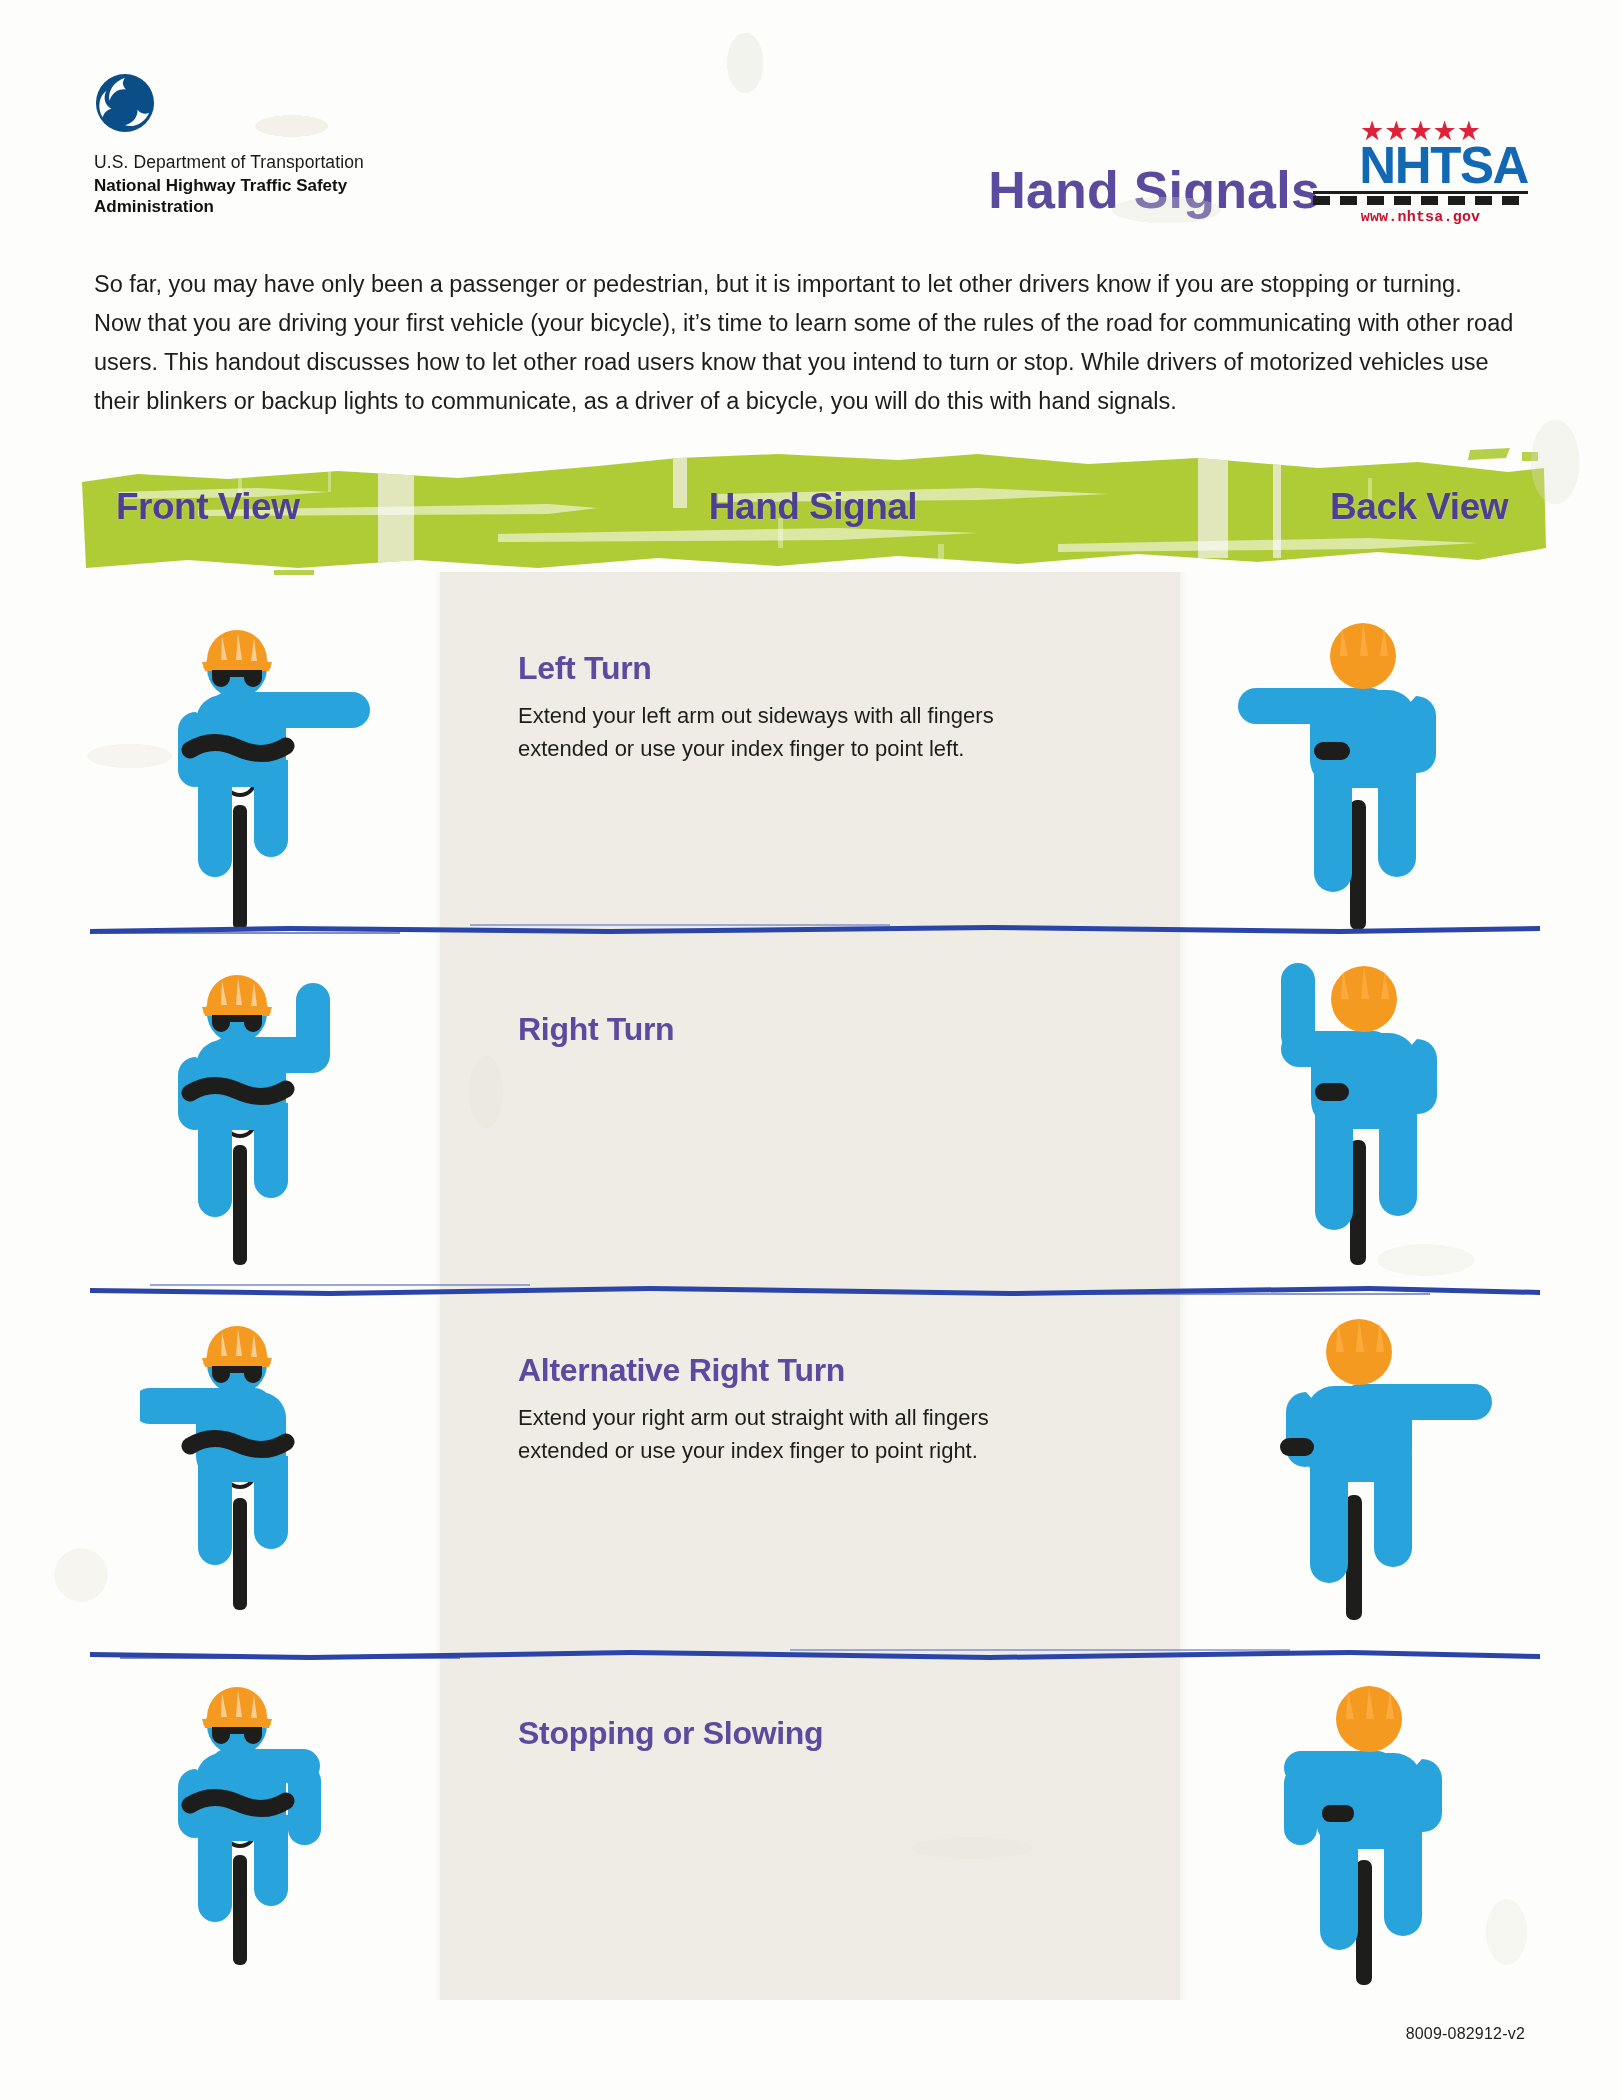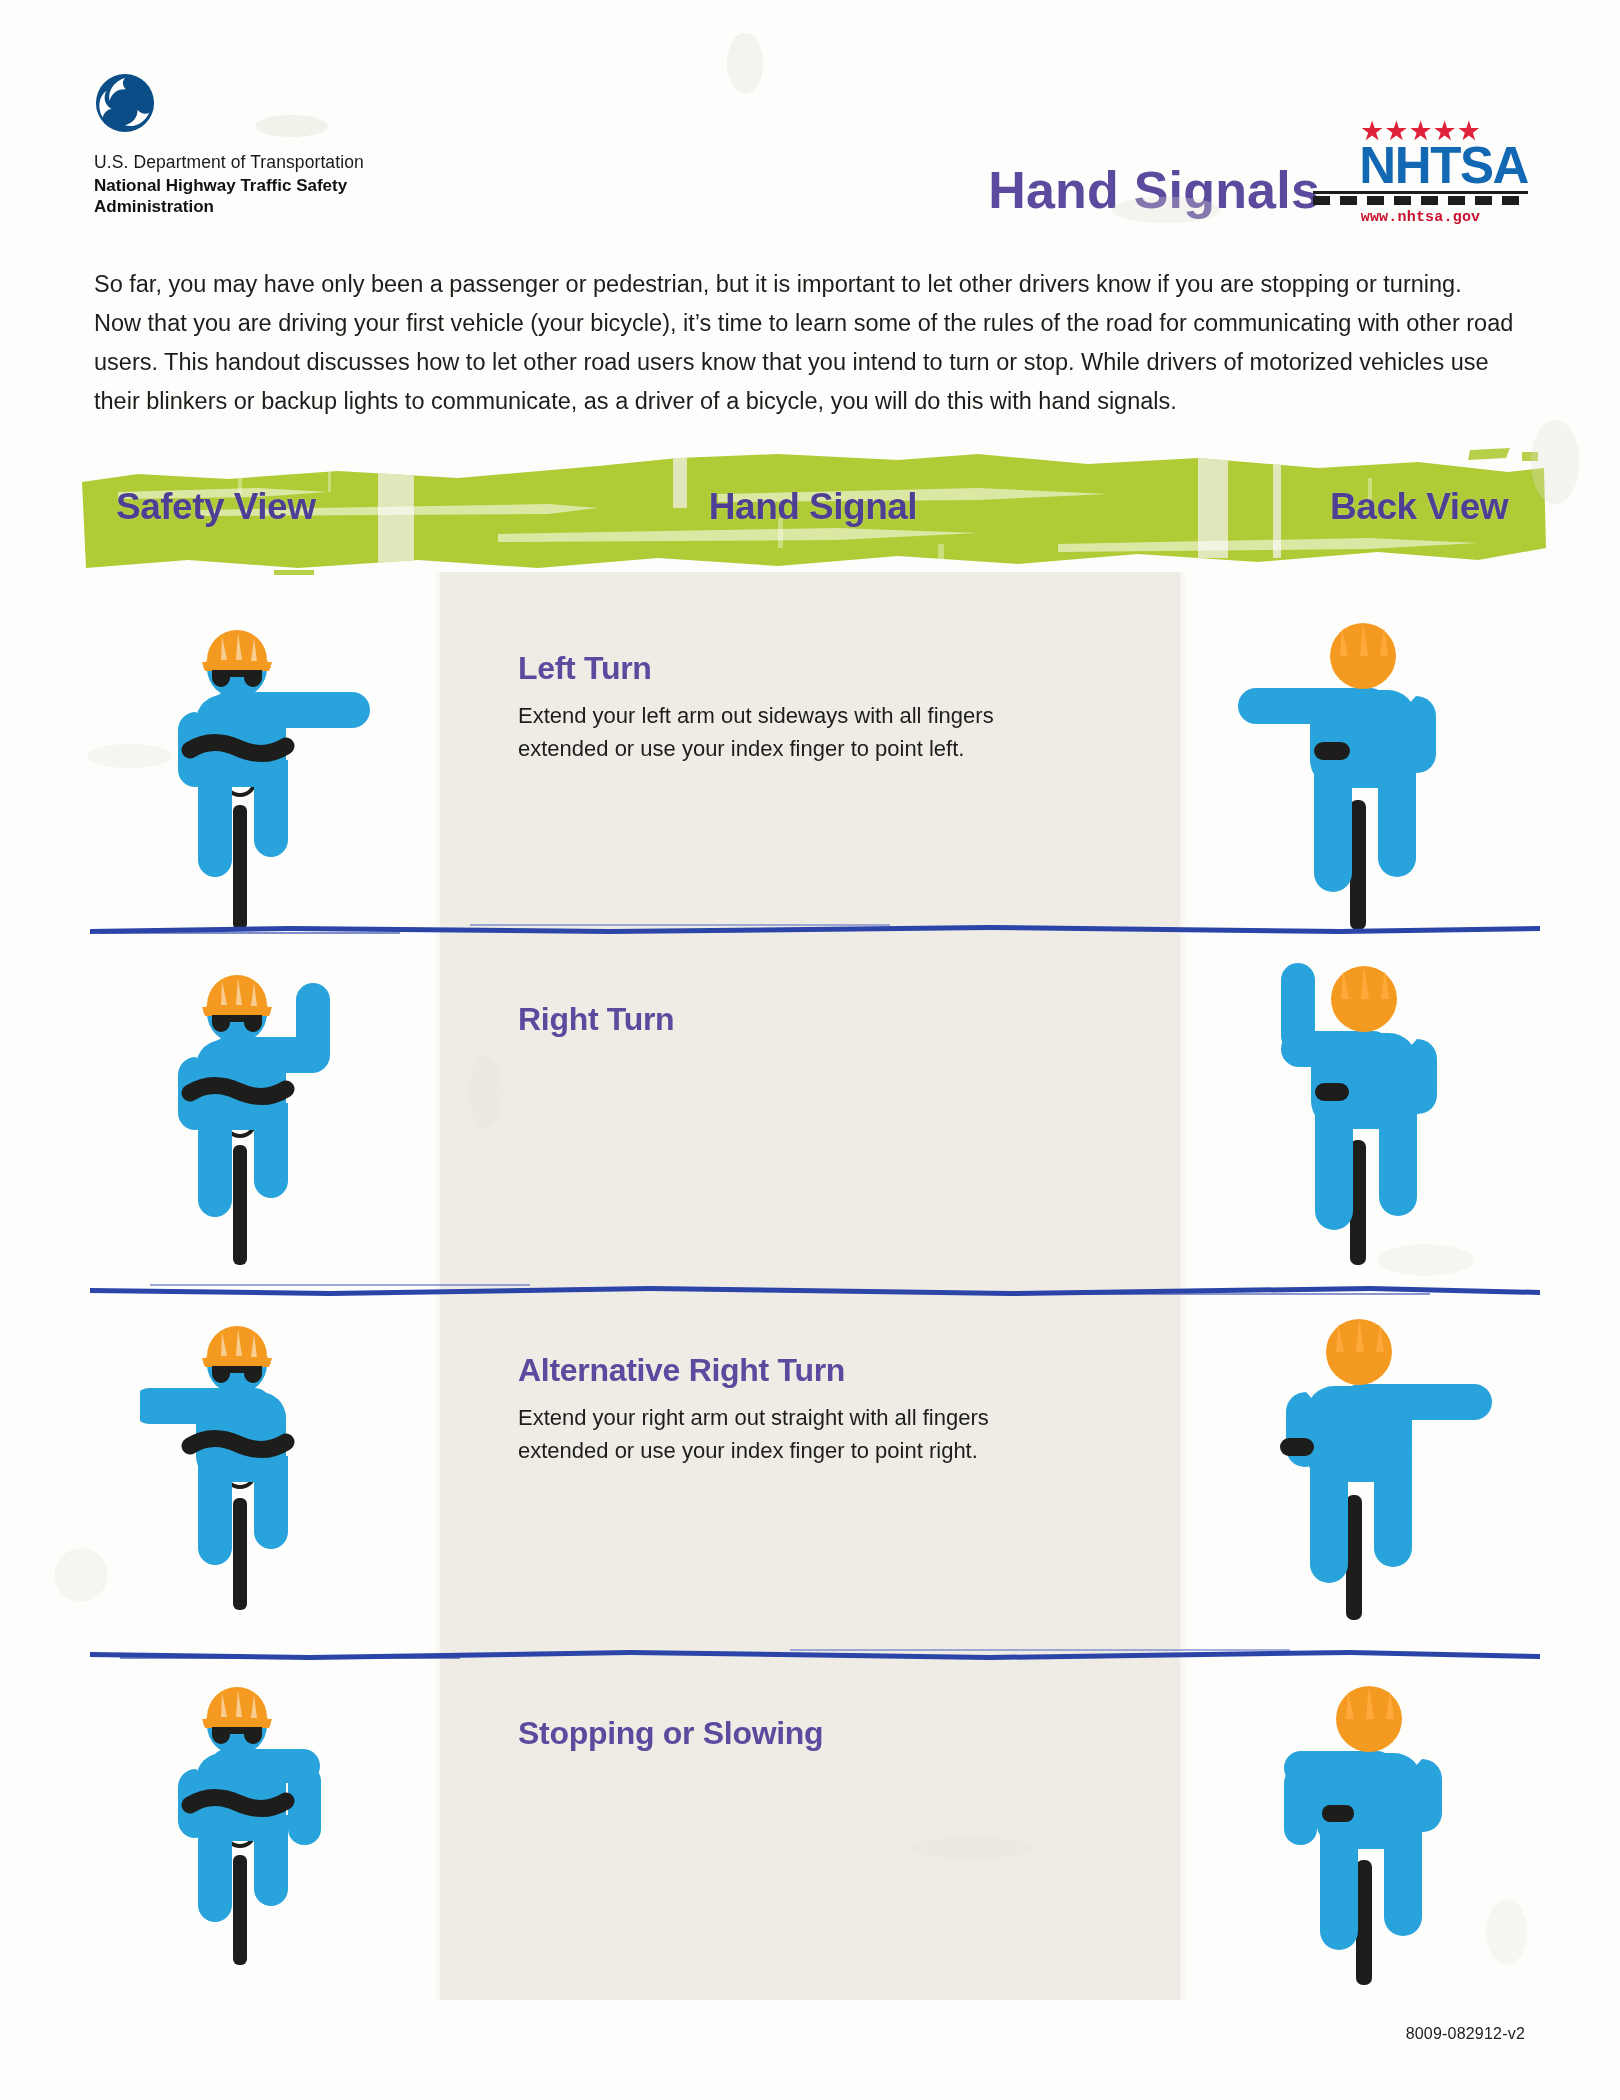--- a/index.html
+++ b/index.html
@@ -190,21 +190,21 @@
         </g>
       </g>
 
       <g fill="#afcc36" opacity=".9">
         <path d="M1392,2 L1432,0 L1428,10 L1390,12 Z"></path>
         <rect x="1444" y="4" width="16" height="9"></rect>
         <rect x="196" y="122" width="40" height="5"></rect>
       </g>
     </svg>
     <div class="banner-labels">
-      <div class="banner-label bl-front">Safety View</div>
+      <div class="banner-label bl-front">Front View</div>
       <div class="banner-label bl-hand">Hand Signal</div>
       <div class="banner-label bl-back">Back View</div>
     </div>
   </div>
 
   <div class="center-wash"></div>
 
   <div class="rows">
 
     <div class="row" style="top:600px;">
@@ -309,21 +309,21 @@
           <g fill="#ffffff" opacity=".5">
             <path d="M72,36 l5 24 h-6 Z"></path>
               <path d="M88,33 l4 27 h-6 Z"></path>
               <path d="M104,38 l3 23 h-6 Z"></path>
           </g>
           <path d="M62,70 h50 v8 a9 9 0 0 1 -18 0 v-1 h-14 v1 a9 9 0 0 1 -18 0 Z" fill="#1d1d1b"></path>
           <path d="M40,148 q22,-14 48,-2 q26,12 48,-2" stroke="#1d1d1b" stroke-width="17" fill="none" stroke-linecap="round"></path>
         </svg>
       </div>
 
-      <div class="row-text" style="top:56px;">
+      <div class="row-text" style="top:66px;">
         <div class="row-head">Right Turn</div>
       </div>
 
       <div class="fig" style="left:1255px; top:-10px;">
         <svg width="230" height="330" viewBox="0 0 230 330" aria-hidden="true">
           <rect x="95" y="205" width="16" height="125" rx="7" fill="#1d1d1b"></rect>
           <g fill="#29a3dc">
             <rect x="56" y="98" width="106" height="96" rx="28"></rect>
             <path d="M60,172 h38 v104 a19 19 0 0 1 -38 0 Z"></path>
             <path d="M124,168 h38 v94 a19 19 0 0 1 -38 0 Z"></path>

